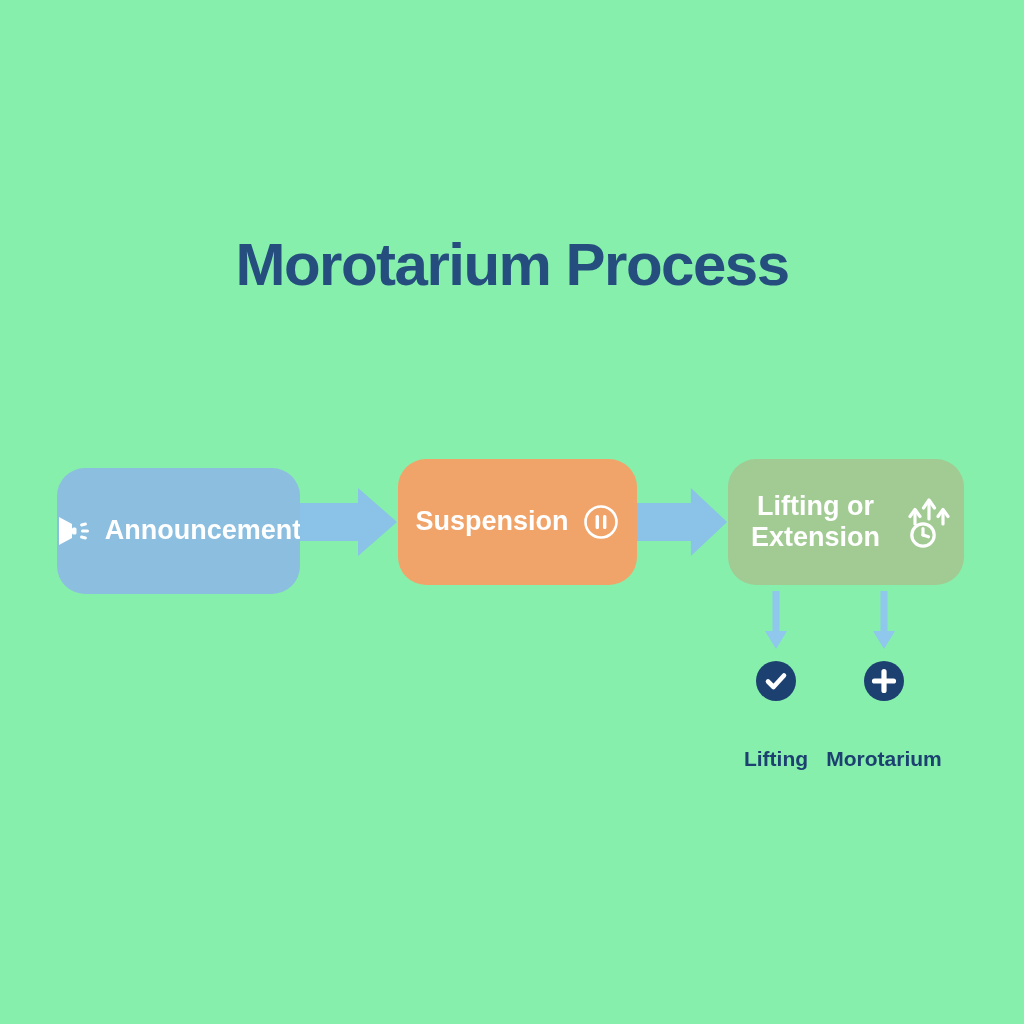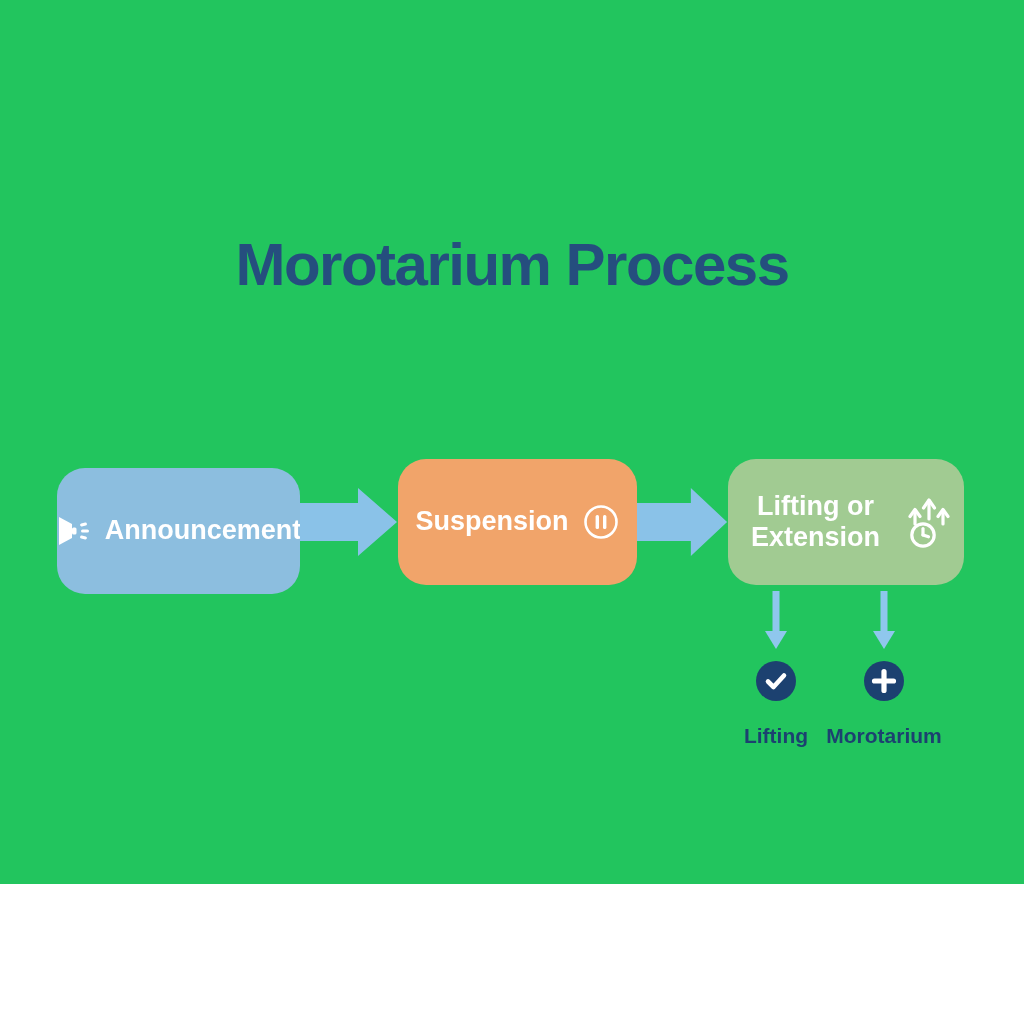--- a/index.html
+++ b/index.html
@@ -2,22 +2,22 @@
 <html><head>
 <meta charset="utf-8">
 <style>
   * { margin: 0; padding: 0; box-sizing: border-box; }
   html, body { width: 1024px; height: 1024px; }
   body { font-family: "Liberation Sans", sans-serif; }
 
   .canvas {
     position: relative;
     width: 1024px;
-    height: 884px;
-    background: #22c55e;
+    height: 1024px;
+    background: #86efac;
     overflow: hidden;
     padding-left: 30px;
   }
 
   .title {
     position: absolute;
     top: 230px;
     left: 0;
     width: 1024px;
     text-align: center;
@@ -64,21 +64,21 @@
     border-radius: 50%;
     display: flex;
     align-items: center;
     justify-content: center;
   }
   .outcome-circle-1 { left: 756px; }
   .outcome-circle-2 { left: 864px; }
 
   .outcome-label {
     position: absolute;
-    top: 724px;
+    top: 747px;
     width: 120px;
     text-align: center;
     font-size: 21px;
     font-weight: 700;
     color: #1c4170;
   }
   .outcome-label-1 { left: 716px; }
   .outcome-label-2 { left: 824px; }
 
   .icon { display: block; flex: 0 0 auto; }

